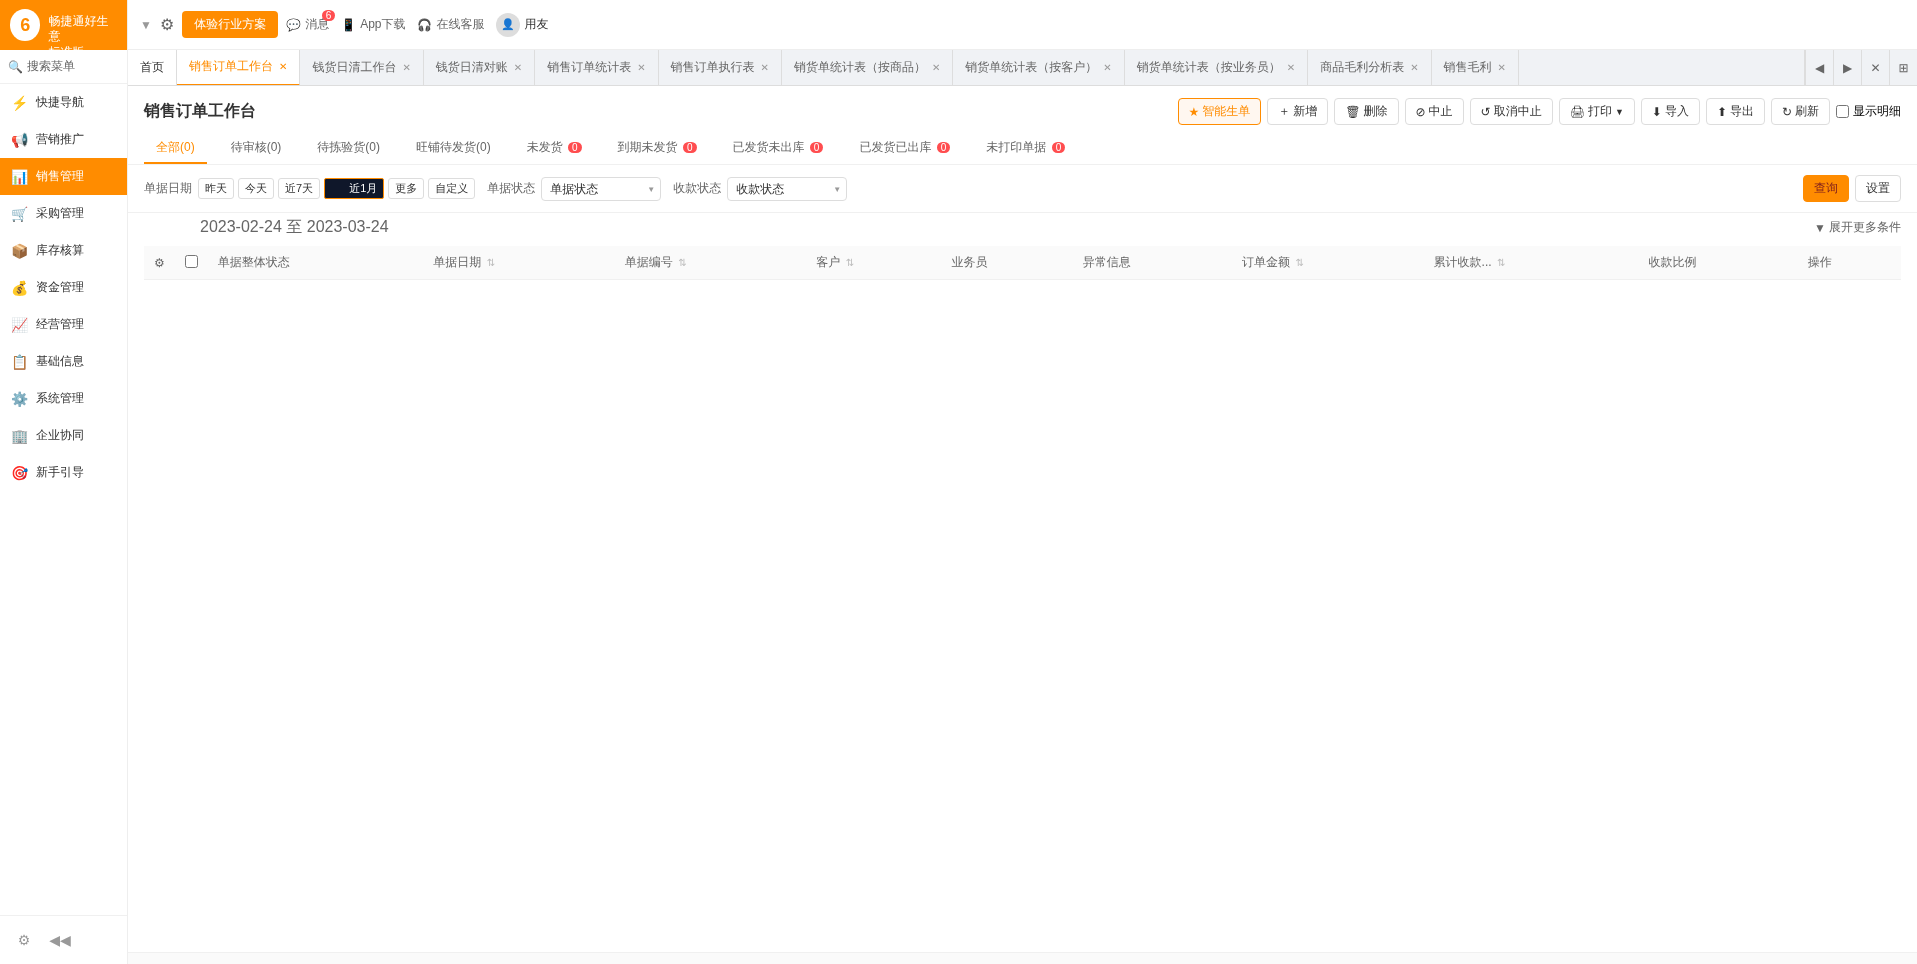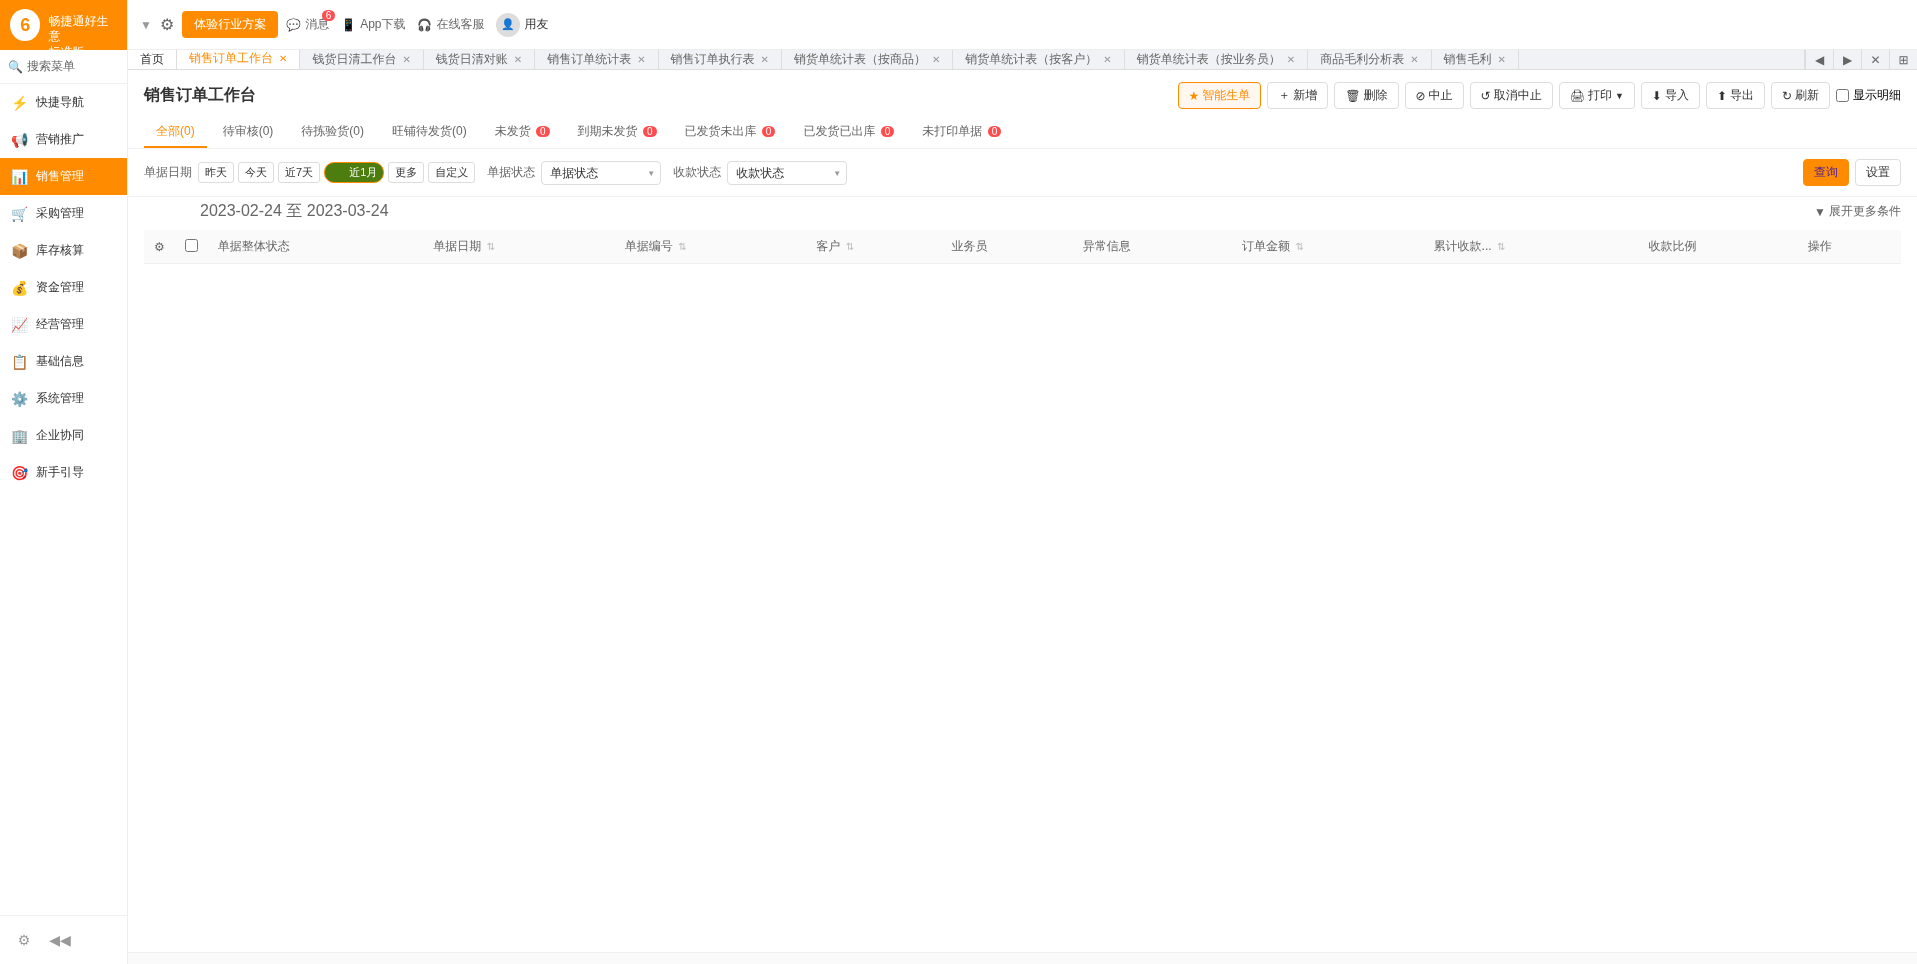--- a/index.html
+++ b/index.html
@@ -26,53 +26,53 @@
     .topbar { height: 50px; background: #fff; border-bottom: 1px solid #eee; display: flex; align-items: center; padding: 0 12px; gap: 8px; }
     .system-title { font-size: 13px; color: #333; flex: 1; }
     .topbar-actions { display: flex; align-items: center; gap: 12px; }
     .btn-industry { background: #ff8c00; color: #fff; border: none; border-radius: 4px; padding: 5px 12px; cursor: pointer; font-size: 12px; }
     .topbar-icon { color: #666; cursor: pointer; font-size: 14px; display: flex; align-items: center; gap: 4px; position: relative; }
     .badge { background: #ff4d4f; color: #fff; border-radius: 10px; padding: 0 4px; font-size: 10px; position: absolute; top: -6px; right: -6px; }
     .user-area { display: flex; align-items: center; gap: 4px; cursor: pointer; color: #333; }
     .avatar { width: 24px; height: 24px; background: #ddd; border-radius: 50%; display: flex; align-items: center; justify-content: center; font-size: 11px; }
 
     
-    .tabbar { height: 20px; background: #f0f2f5; display: flex; align-items: center; border-bottom: 1px solid #ddd; overflow: hidden; }
+    .tabbar { height: 36px; background: #f0f2f5; display: flex; align-items: center; border-bottom: 1px solid #ddd; overflow: hidden; }
     .tab-item { height: 36px; padding: 0 12px; display: flex; align-items: center; gap: 4px; cursor: pointer; white-space: nowrap; border-right: 1px solid #ddd; font-size: 12px; color: #666; background: #f0f2f5; flex-shrink: 0; }
     .tab-item.active { background: #fff; color: #ff8c00; border-bottom: 2px solid #ff8c00; }
     .tab-item.home { background: #fff; color: #333; }
     .tab-close { color: #999; font-size: 10px; cursor: pointer; margin-left: 2px; }
     .tab-item.active .tab-close { color: #ff8c00; }
     .tab-nav-btns { display: flex; align-items: center; margin-left: auto; border-left: 1px solid #ddd; }
     .tab-nav-btn { width: 28px; height: 36px; display: flex; align-items: center; justify-content: center; cursor: pointer; color: #666; border-left: 1px solid #ddd; font-size: 12px; }
 
     
     .content { flex: 1; display: flex; flex-direction: column; overflow: hidden; background: #fff; }
 
     
     .page-header { padding: 12px 16px 0; display: flex; align-items: center; justify-content: space-between; }
     .page-title { font-size: 16px; font-weight: bold; color: #333; }
     .page-actions { display: flex; align-items: center; gap: 6px; }
     .action-btn { display: flex; align-items: center; gap: 3px; padding: 4px 10px; border: 1px solid #ddd; border-radius: 4px; cursor: pointer; background: #fff; color: #333; font-size: 12px; }
-    .action-btn.primary { background: #ff8c00; color: #4c1d95; border-color: #ff8c00; }
+    .action-btn.primary { background: #ff8c00; color: #7f1d1d; border-color: #ff8c00; }
     .action-btn.smart { background: #fff7f0; color: #ff8c00; border-color: #ff8c00; }
 
     
-    .sub-tabs { display: flex; padding: 8px 16px 0; border-bottom: 1px solid #f0f0f0; gap: 4px; }
+    .sub-tabs { display: flex; padding: 8px 16px 0; border-bottom: 1px solid #f0f0f0; gap: 12px; }
     .sub-tab { padding: 6px 12px; cursor: pointer; color: #666; border-bottom: 2px solid transparent; font-size: 12px; white-space: nowrap; }
     .sub-tab.active { color: #ff8c00; border-bottom-color: #ff8c00; }
     .sub-tab .badge-red { background: #ff4d4f; color: #fff; border-radius: 10px; padding: 0 4px; font-size: 10px; margin-left: 2px; }
 
     
     .filter-bar { padding: 10px 16px; display: flex; align-items: center; gap: 12px; flex-wrap: wrap; border-bottom: 1px solid #f0f0f0; }
     .filter-item { display: flex; align-items: center; gap: 6px; }
     .filter-label { color: #666; white-space: nowrap; }
     .date-quick-btns { display: flex; gap: 4px; }
     .date-btn { padding: 2px 6px; border: 1px solid #ddd; border-radius: 3px; cursor: pointer; background: #fff; color: #333; font-size: 11px; }
-    .date-btn.active { background: #4d7c0f; color: #fff; border-color: #ff8c00; border-radius: 10px; padding-left: 24px; }
+    .date-btn.active { background: #0f172a; color: #fff; border-color: #ff8c00; border-radius: 2px; padding-left: 24px; }
     .filter-select { border: 1px solid #ddd; border-radius: 4px; padding: 4px 24px 4px 8px; background: #fff; color: #333; min-width: 120px; appearance: none; cursor: pointer; position: relative; }
     .select-wrap { position: relative; display: inline-block; }
     .select-wrap::after { content: '▼'; position: absolute; right: 6px; top: 50%; transform: translateY(-50%); font-size: 8px; color: #999; pointer-events: none; }
     .expand-btn { display: flex; align-items: center; gap: 3px; color: #666; cursor: pointer; font-size: 12px; }
 
     
     .filter-row2 { padding: 4px 16px 8px; display: flex; align-items: center; }
 
     
     .table-area { flex: 1; overflow: auto; padding: 0 16px; }

